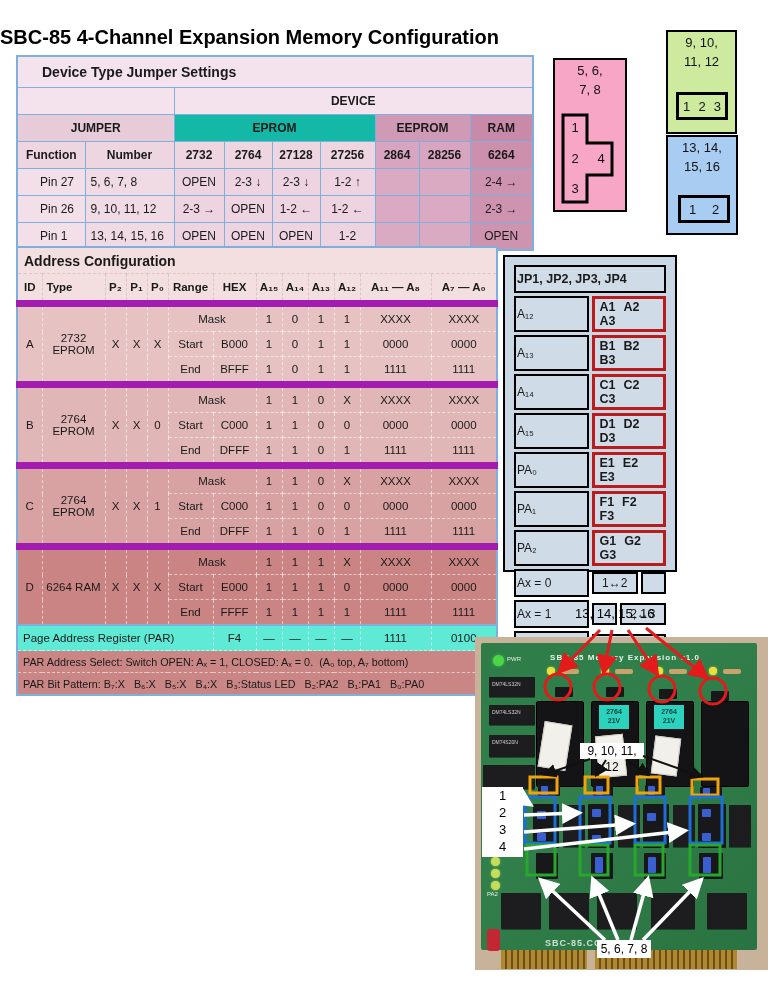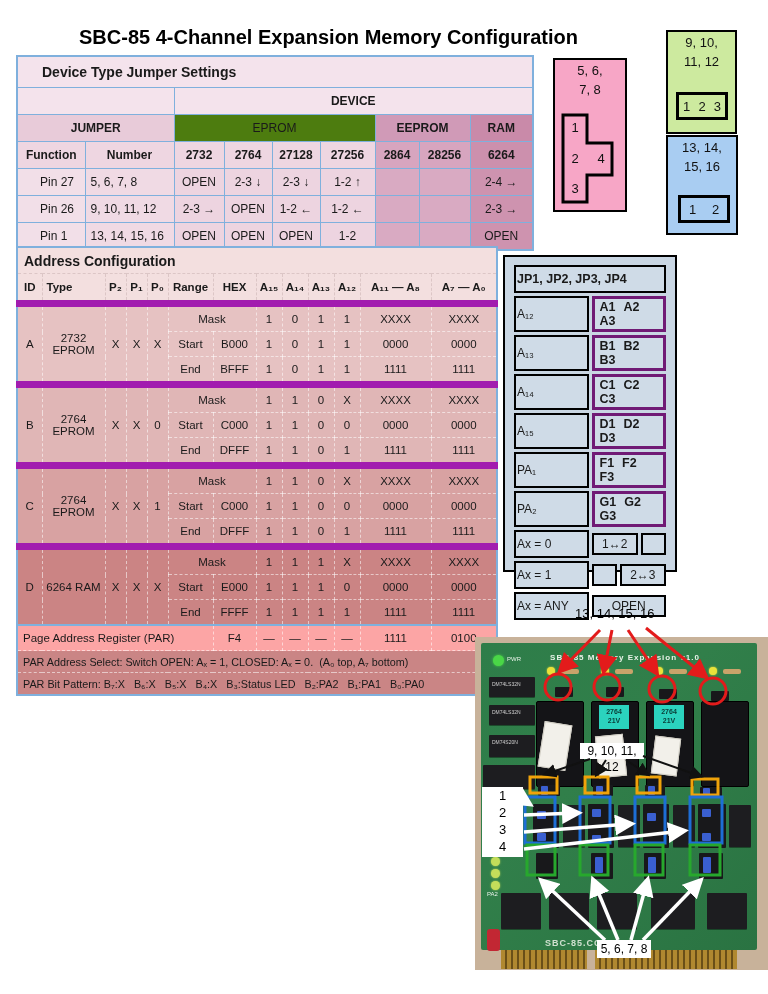--- a/index.html
+++ b/index.html
@@ -1,32 +1,32 @@
 <!DOCTYPE html>
 <html><head>
 <meta charset="utf-8">
 <style>
   html,body{margin:0;padding:0;background:#ffffff;}
   .page{position:relative;width:768px;height:994px;background:#ffffff;overflow:hidden;
         font-family:"Liberation Sans",sans-serif;color:#1a1a1a;}
 
   
-  .main-title{position:absolute;left:0;top:26px;width:657px;text-align:center;
+  .main-title{position:absolute;left:0;top:26px;width:657px;
     font-size:20px;font-weight:bold;color:#000;}
 
   
   table.t1{position:absolute;left:16px;top:55px;width:516px;border-collapse:collapse;
     table-layout:fixed;border:2px solid #7fb0dd;font-size:12px;}
   .t1 td{border:1px solid #7fb0dd;text-align:center;height:24px;padding:1px 2px;overflow:hidden;}
   .t1 tr.r-title td{background:#f4e3ec;font-weight:bold;font-size:14px;text-align:left;
     padding-left:24px;height:28px;border-bottom:1px dashed #d4bfca;}
   .t1 tr.r-device td{background:#f4e3ec;font-weight:bold;height:24px;}
   .t1 td.dash-l{border-left:1px dashed #d4bfca;}
   .t1 .g-jumper{background:#e8cbd9;font-weight:bold;}
-  .t1 .g-eprom{background:#4d7c0f;font-weight:normal;}
+  .t1 .g-eprom{background:#14b8a6;font-weight:bold;}
   .t1 .g-eeprom{background:#d09ab7;font-weight:bold;}
   .t1 .g-ram{background:#c98aa9;font-weight:bold;}
   .t1 .h-light{background:#eed6e1;font-weight:bold;}
   .t1 .h-dark{background:#d7a5bf;font-weight:bold;}
   .t1 .h-ram{background:#cc90ad;font-weight:bold;}
   .t1 .d-f{background:#f2dfe8;text-align:left;padding-left:22px;}
   .t1 .d-n{background:#f0dae4;text-align:left;padding-left:5px;}
   .t1 .d-e{background:#edd4e0;}
   .t1 .d-ee{background:#d9aac2;}
   .t1 .d-r{background:#ce93af;}
@@ -37,33 +37,33 @@
   .t2 td{border:1px dashed rgba(255,255,255,0.55);text-align:center;height:24px;padding:0 1px;}
   .t2 tr.r2-title td{background:#f3dfdf;font-weight:bold;font-size:14px;text-align:left;
     padding-left:6px;height:25px;border:1px dashed #dcc6c6;}
   .t2 tr.r2-cols td{background:#f3dfdf;font-weight:bold;border:1px dashed #dcc6c6;
     border-bottom:2px solid #7fb0dd;height:26px;}
   .t2 tbody.blk-a td{background:#e6c2c2;}
   .t2 tbody.blk-b td{background:#e0b6b6;}
   .t2 tbody.blk-c td{background:#d8a2a2;}
   .t2 tbody.blk-d td{background:#cb8484;}
   .t2 tr.bsep td{border-top:7px solid #a21caf;}
-  .t2 tr.r2-par td{background:#fca5a5;border-top:2px solid #7fb0dd;}
+  .t2 tr.r2-par td{background:#5eead4;border-top:2px solid #7fb0dd;}
   .t2 td.par-label{text-align:left;padding-left:5px;}
   .t2 tr.r2-note td{background:#ca8585;text-align:left;padding-left:5px;font-size:10.8px;
     white-space:pre;border-top:1px dashed rgba(255,255,255,0.55);height:21px;}
 
   
   .jp-box{position:absolute;left:503px;top:255px;width:174px;height:317px;background:#c9d6e3;
     border:2px solid #000;box-sizing:border-box;padding:5px 6px;}
   table.jp{border-collapse:separate;border-spacing:3px 3px;width:100%;font-size:12px;table-layout:fixed;}
   .jp td{background:#cfdbe7;height:22px;vertical-align:middle;}
   .jp .jp-title{border:2px solid #000;font-weight:bold;font-size:12.5px;}
   .jp .jp-label{border:2px solid #000;width:68px;}
-  .jp .jp-pins{border:3px solid #701a75;font-weight:bold;font-size:12.5px;}
+  .jp .jp-pins{border:3px solid #b91c1c;font-weight:bold;font-size:12.5px;}
   .jp .jp-pins span{display:inline-block;margin:0 4px;}
   .jp .jp-axcell{background:transparent;padding:0;}
   .jp .axrow{display:flex;gap:3px;height:22px;}
   .jp .axbox{border:2px solid #000;background:#cfdbe7;display:flex;align-items:center;
     justify-content:center;box-sizing:border-box;height:100%;}
   .jp .w23{flex:2;}
   .jp .w13{flex:1;}
   .jp .wfull{flex:1;}
 
   
@@ -415,20 +415,24 @@
           </tr>
       <tr>
             <td class="jp-label">A₁₄</td>
         <td class="jp-pins"><span>C1</span><span>C2</span><span>C3</span></td>
           </tr>
       <tr>
             <td class="jp-label">A₁₅</td>
         <td class="jp-pins"><span>D1</span><span>D2</span><span>D3</span></td>
           </tr>
       <tr>
+            <td class="jp-label">PA₀</td>
+        <td class="jp-pins"><span>E1</span><span>E2</span><span>E3</span></td>
+          </tr>
+      <tr>
             <td class="jp-label">PA₁</td>
         <td class="jp-pins"><span>F1</span><span>F2</span><span>F3</span></td>
           </tr>
       <tr>
             <td class="jp-label">PA₂</td>
         <td class="jp-pins"><span>G1</span><span>G2</span><span>G3</span></td>
           </tr>
       <tr>
             <td class="jp-label">Ax = 0</td>
         <td class="jp-axcell">

